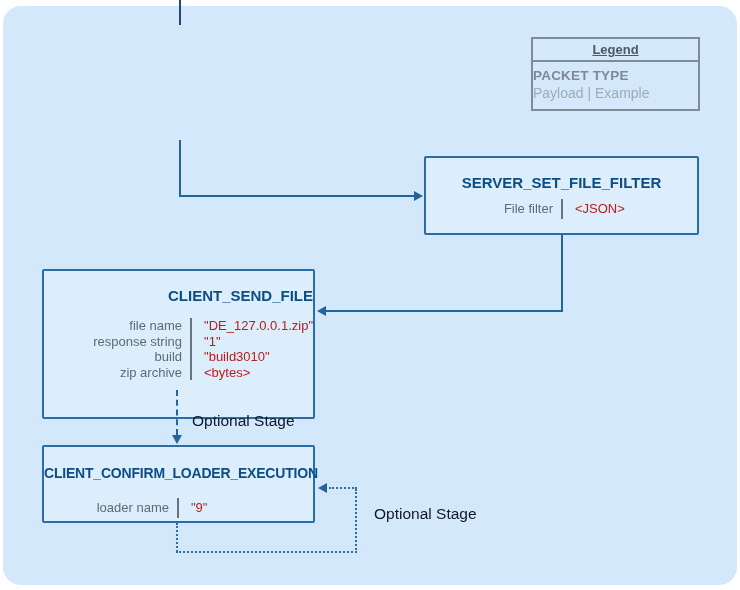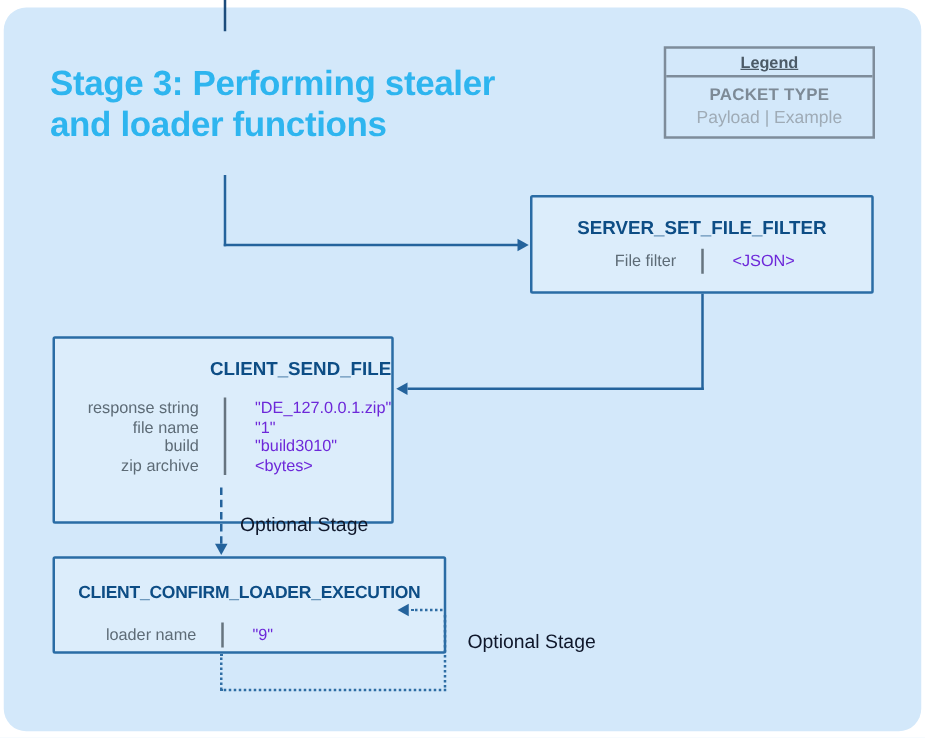--- a/index.html
+++ b/index.html
@@ -9,31 +9,31 @@
 
   .main-title { position:absolute; left:40px; top:50px; font-size:28px; font-weight:bold;
                 color:#2eb5ef; line-height:33px; letter-spacing:-0.3px; }
 
   
   .pbox { position:absolute; background:#dcedfb; border:2px solid #2a6ca5; border-radius:2px;
           box-sizing:border-box; display:flex; flex-direction:column; align-items:stretch; }
   .pbox-title { text-align:center; font-weight:bold; color:#0d4d85; font-size:15px; line-height:18px; }
   .pbox-title.small { font-size:14px; letter-spacing:-0.2px; }
   .rows { display:flex; align-items:stretch; font-size:13px; }
-  .col-labels { box-sizing:border-box; text-align:right; padding-right:20px; color:#5d6b76; }
-  .col-values { box-sizing:border-box; border-left:2px solid #66747f; padding-left:23px; color:#6d28d9; flex:1; }
+  .col-labels { box-sizing:border-box; text-align:right; padding-right:8px; color:#5d6b76; }
+  .col-values { box-sizing:border-box; border-left:2px solid #66747f; padding-left:12px; color:#b91c1c; flex:1; }
   .rows.multi .col-labels div, .rows.multi .col-values div { line-height:15.5px; }
   .rows.single .col-labels div, .rows.single .col-values div { line-height:20px; }
 
   
   .legend { position:absolute; left:531px; top:37px; width:169px; height:74px;
             border:2px solid #7e8c9a; box-sizing:border-box; }
   .legend-header { height:21px; line-height:21px; border-bottom:2px solid #7e8c9a;
                    text-align:center; font-size:13px; font-weight:bold; color:#4c5a66;text-decoration:underline; }
-  .legend-body { text-align:center; padding-top:6px; }
+  .legend-body { padding-top:6px; }
   .legend-type { font-size:13.5px; font-weight:bold; color:#7d8a96; letter-spacing:0.2px; }
   .legend-sub { font-size:14px; color:#9fabb6; margin-top:2px; }
 
   
   .solid { position:absolute; background:#24639c; }
   .solid.dark { background:#1c4c7c; }
   .dashed-v { position:absolute; width:0; border-left:2px dashed #24639c; }
   .dotted-v { position:absolute; width:0; border-left:2px dotted #2e6da4; }
   .dotted-h { position:absolute; height:0; border-top:2px dotted #2e6da4; }
   .arr { position:absolute; width:0; height:0; }
@@ -44,24 +44,20 @@
   .ann { position:absolute; font-size:15.5px; color:#0f172a; line-height:20px; }
 </style>
 </head>
 <body>
 
 <div class="canvas">
   <div class="panel"></div>
 
   <div class="solid dark" style="left:179px; top:0; width:2px; height:25px;"></div>
 
-  <div class="main-title">
-    <div>Stage 3: Performing stealer</div>
-    <div>and loader functions</div>
-  </div>
 
   <div class="legend">
     <div class="legend-header">Legend</div>
     <div class="legend-body">
       <div class="legend-type">PACKET TYPE</div>
       <div class="legend-sub">Payload | Example</div>
     </div>
   </div>
 
   <div class="solid" style="left:179px; top:140px; width:2px; height:57px;"></div>
@@ -81,39 +77,39 @@
   </div>
 
   <div class="solid" style="left:561px; top:235px; width:2px; height:77px;"></div>
   <div class="solid" style="left:326px; top:310px; width:237px; height:2px;"></div>
   <div class="arr arr-left" style="left:317px; top:306px;"></div>
 
   <div class="pbox" style="left:42px; top:269px; width:273px; height:150px; padding-top:16px;align-items:flex-end;">
     <div class="pbox-title">CLIENT_SEND_FILE</div>
     <div class="rows multi" style="margin-top:13px;">
       <div class="col-labels" style="width:133px;">
+        <div>file name</div>
         <div>response string</div>
-        <div>file name</div>
         <div>build</div>
         <div>zip archive</div>
       </div>
       <div class="col-values">
         <div>"DE_127.0.0.1.zip"</div>
         <div>"1"</div>
         <div>"build3010"</div>
         <div>&lt;bytes&gt;</div>
       </div>
     </div>
   </div>
 
   <div class="dashed-v" style="left:176px; top:390px; height:45px;"></div>
   <div class="arr arr-down" style="left:172px; top:435px;"></div>
   <div class="ann" style="left:192px; top:411px;">Optional Stage</div>
 
-  <div class="pbox" style="left:42px; top:445px; width:315px; height:78px; padding-top:17px;">
+  <div class="pbox" style="left:42px; top:445px; width:273px; height:78px; padding-top:17px;">
     <div class="pbox-title small">CLIENT_CONFIRM_LOADER_EXECUTION</div>
     <div class="rows single" style="margin-top:16px;">
       <div class="col-labels" style="width:133px;">
         <div>loader name</div>
       </div>
       <div class="col-values">
         <div>"9"</div>
       </div>
     </div>
   </div>

